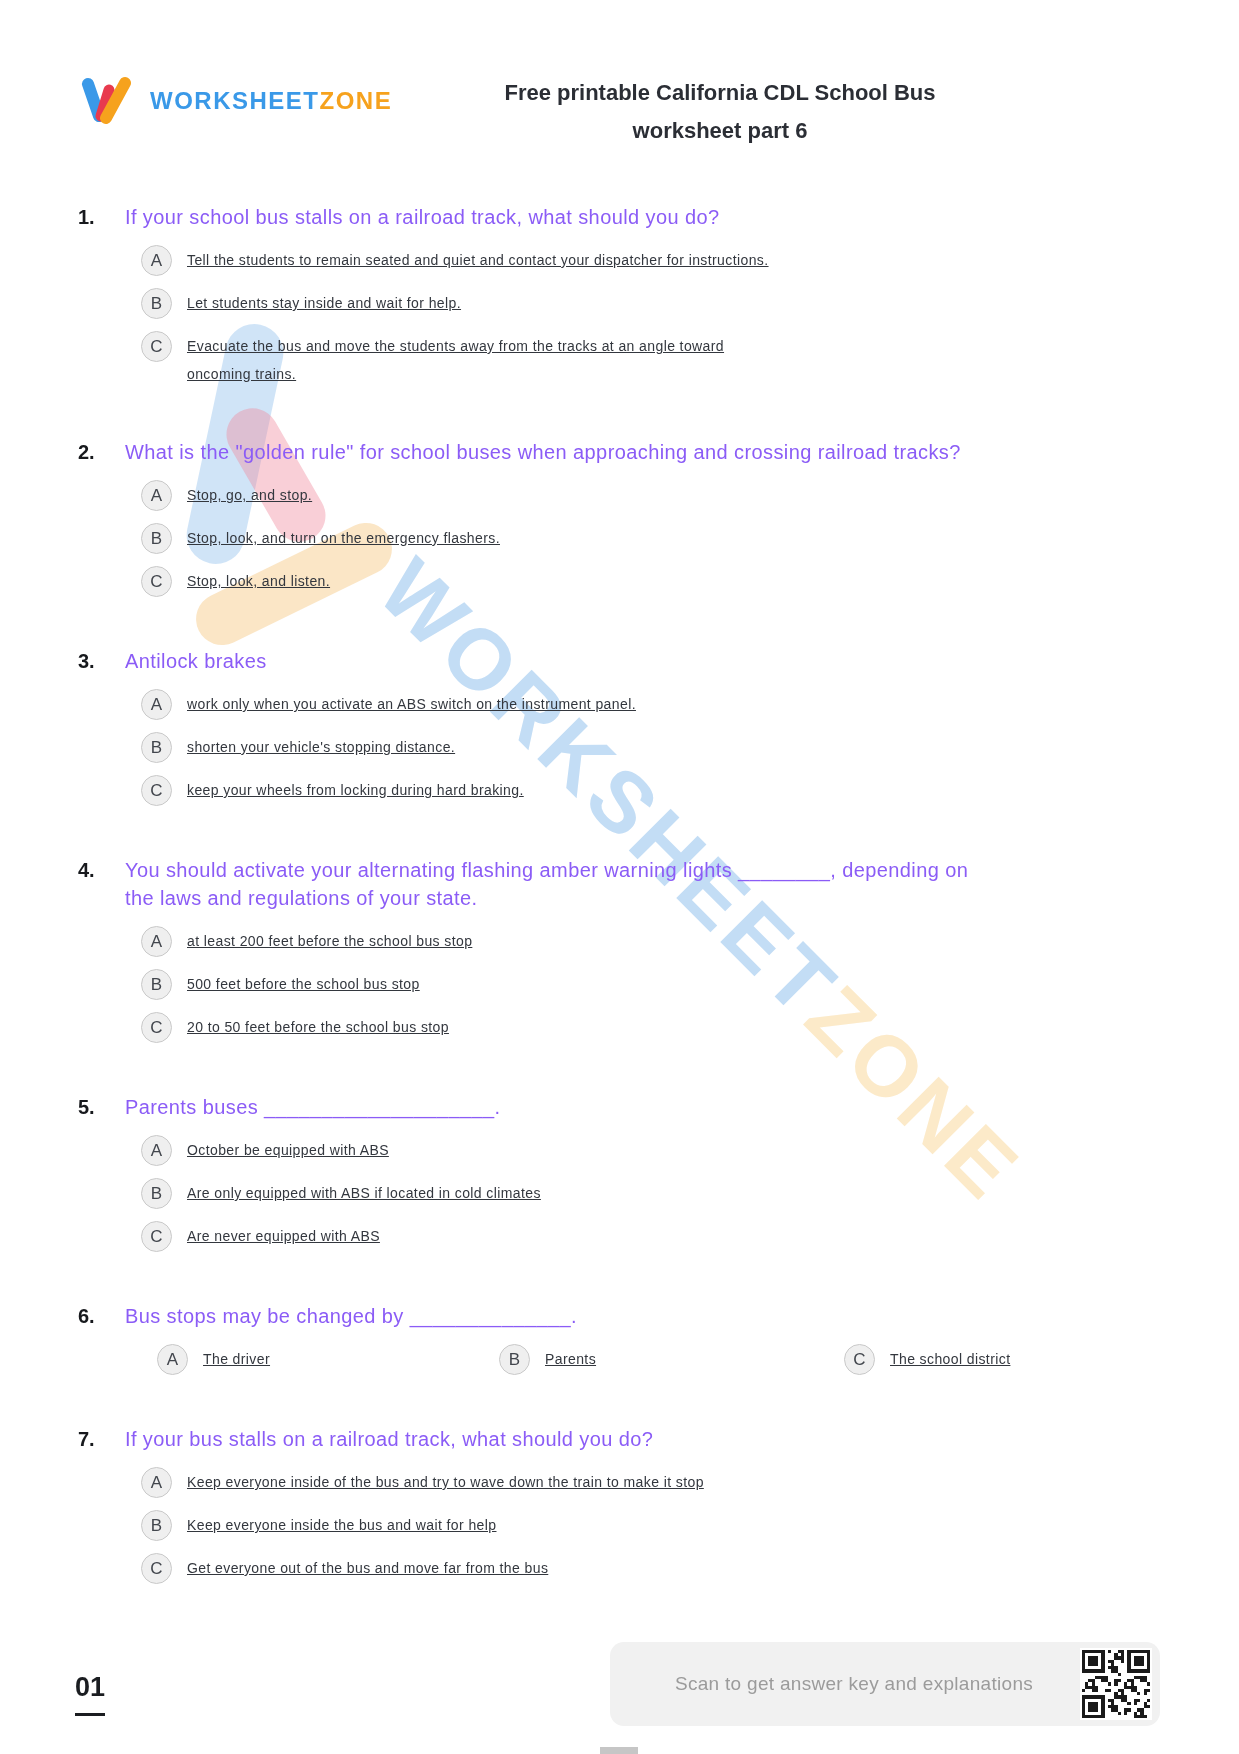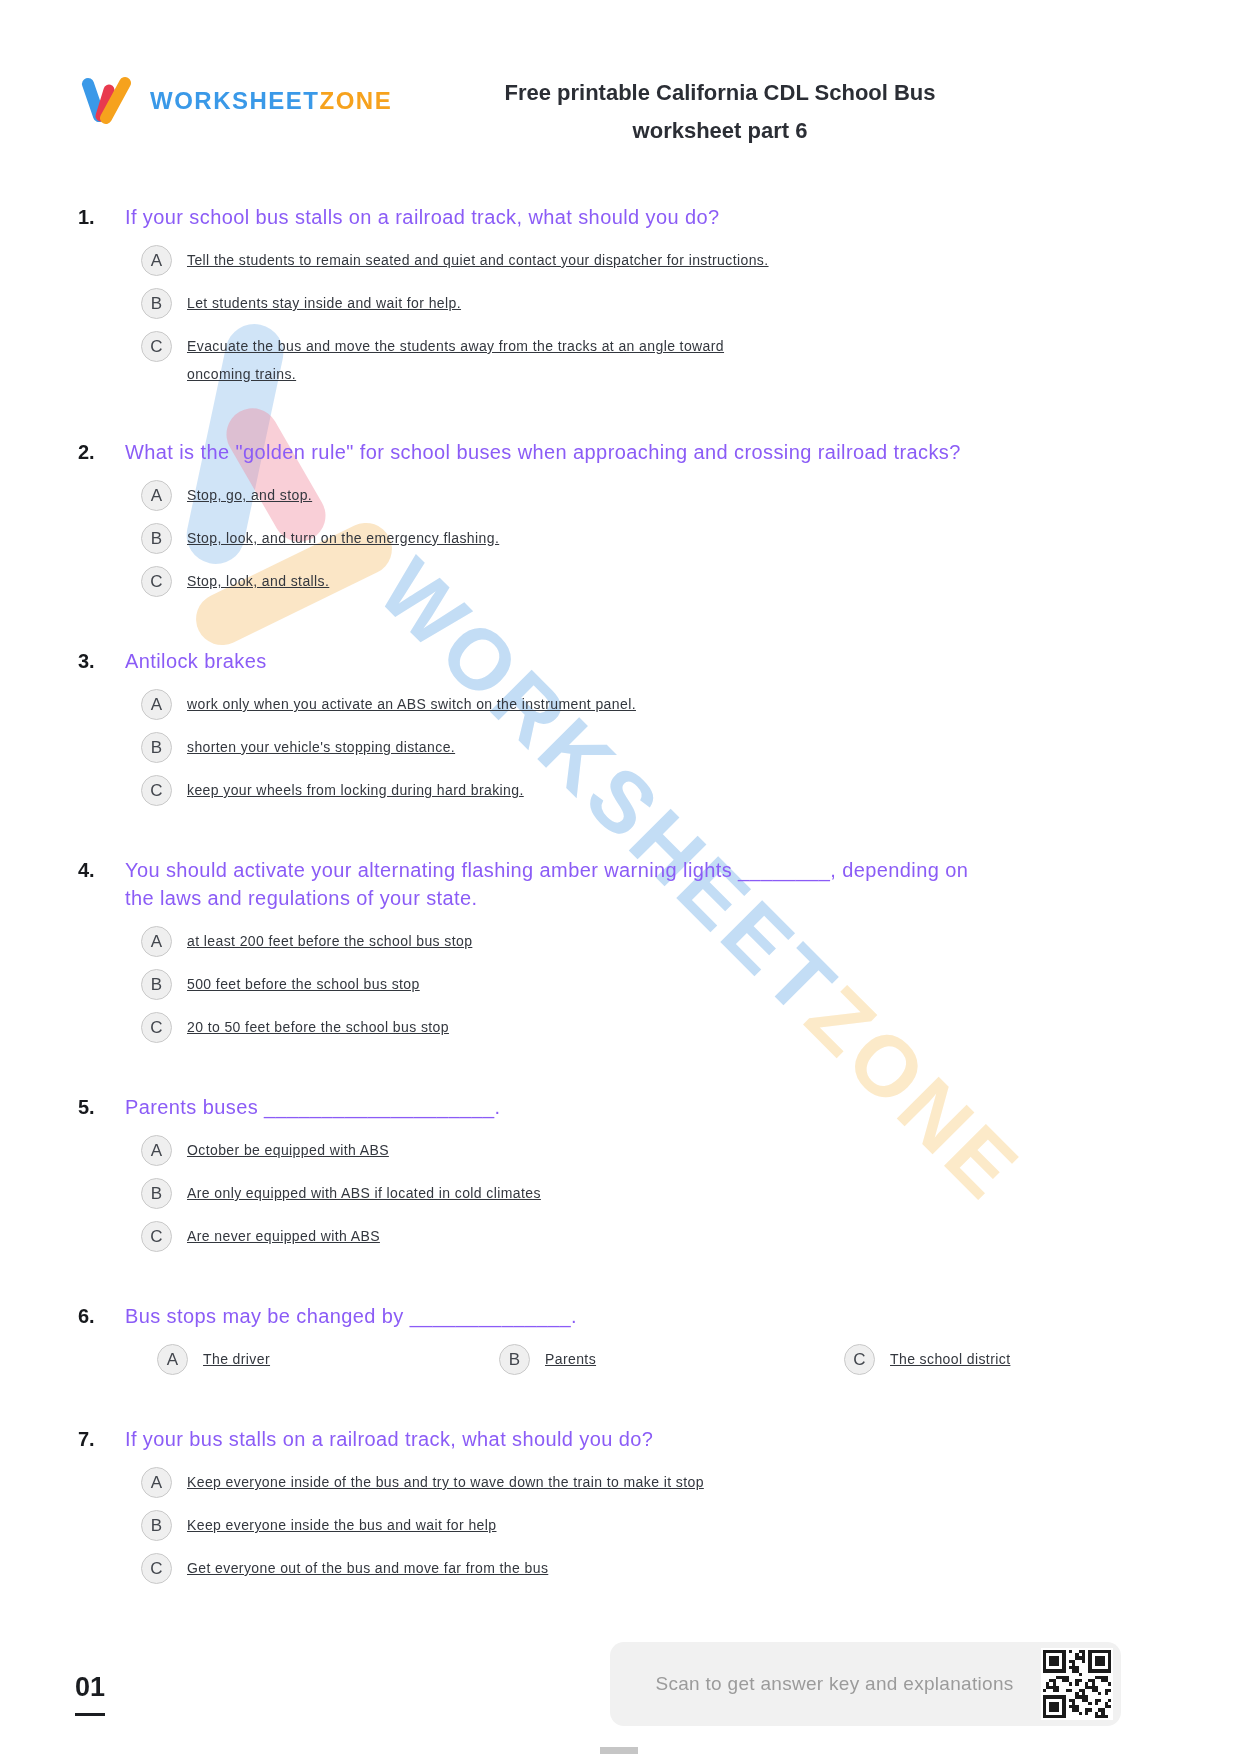--- a/index.html
+++ b/index.html
@@ -64,21 +64,21 @@
   }
   .options.row { display:flex; margin-right:0; }
   .options.row .option { margin-bottom:0; position:absolute; }
   .options.row { position:relative; height:43px; }
   .options.row .option:nth-child(1) { left:16px; }
   .options.row .option:nth-child(2) { left:358px; }
   .options.row .option:nth-child(3) { left:703px; }
 
   
   .footer-box {
-    position:absolute; left:610px; top:1642px; width:511px; height:84px;
+    position:absolute; left:610px; top:1642px; width:550px; height:84px;
     background:var(--footer-bg); border-radius:14px; z-index:2;
     display:flex; align-items:center;
   }
   .scan-text {
     flex:1; text-align:center; font-size:19px; color:var(--footer-text);
     letter-spacing:.3px; padding-left:18px;
   }
   .qr {
     flex:0 0 68px; width:68px; height:68px; margin-right:8px;
     background:#ffffff; padding:2px; box-sizing:content-box;
@@ -151,26 +151,26 @@
       <div class="qbody">
         <div class="qtext">What is the "golden rule" for school buses when approaching and crossing railroad tracks?</div>
         <div class="options">
     <div class="option">
       <div class="opt-circle">A</div>
       <div class="opt-text">Stop, go, and stop.</div>
     </div>
 
     <div class="option">
       <div class="opt-circle">B</div>
-      <div class="opt-text">Stop, look, and turn on the emergency flashing.</div>
-    </div>
-
-    <div class="option">
-      <div class="opt-circle">C</div>
-      <div class="opt-text">Stop, look, and stalls.</div>
+      <div class="opt-text">Stop, look, and turn on the emergency flashers.</div>
+    </div>
+
+    <div class="option">
+      <div class="opt-circle">C</div>
+      <div class="opt-text">Stop, look, and listen.</div>
     </div>
   </div>
       </div>
     </div>
 
     <div class="question">
       <div class="qnum">3.</div>
       <div class="qbody">
         <div class="qtext">Antilock brakes</div>
         <div class="options">

